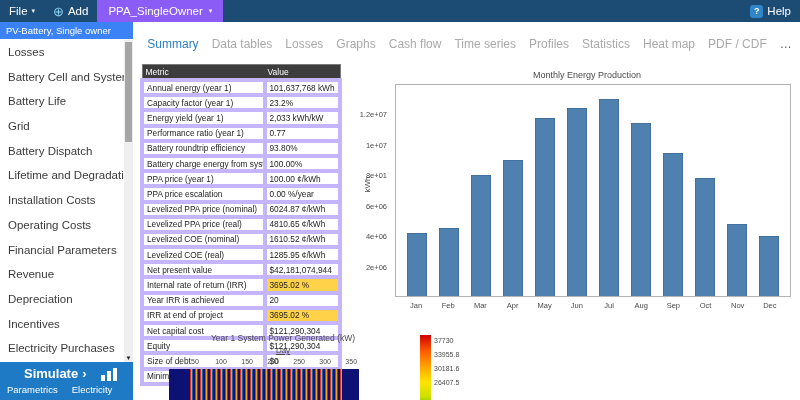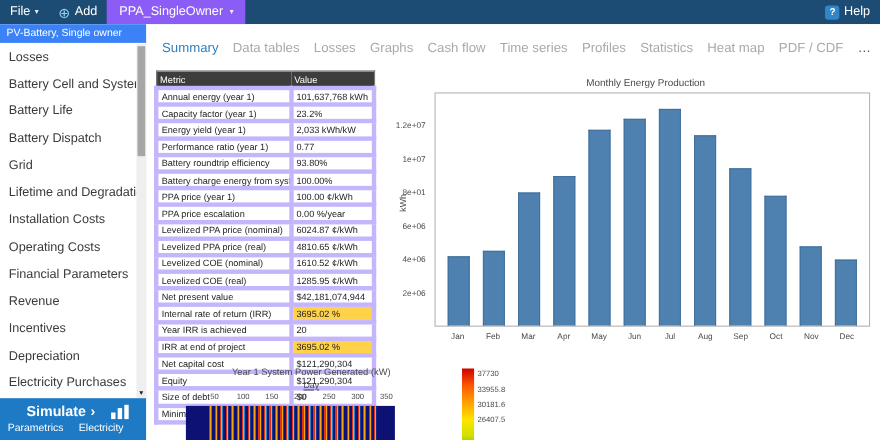--- a/index.html
+++ b/index.html
@@ -103,29 +103,29 @@
       <span>Help</span>
     </div>
   </div>
 
   <div class="sidebar">
     <div class="side-header">PV-Battery, Single owner</div>
     <div class="side-items">
         <div class="side-item">Losses</div>
         <div class="side-item">Battery Cell and System</div>
         <div class="side-item">Battery Life</div>
+        <div class="side-item">Grid</div>
         <div class="side-item">Battery Dispatch</div>
-        <div class="side-item">Grid</div>
         <div class="side-item">Lifetime and Degradation</div>
         <div class="side-item">Installation Costs</div>
         <div class="side-item">Operating Costs</div>
         <div class="side-item">Financial Parameters</div>
         <div class="side-item">Revenue</div>
+        <div class="side-item">Depreciation</div>
         <div class="side-item">Incentives</div>
-        <div class="side-item">Depreciation</div>
         <div class="side-item">Electricity Purchases</div>
       </div>
     <div class="sbar">
       <div class="sbar-thumb"></div>
       <div class="sbar-down">▼</div>
     </div>
   </div>
 
   <div class="simpanel">
     <div class="sim-row1">

